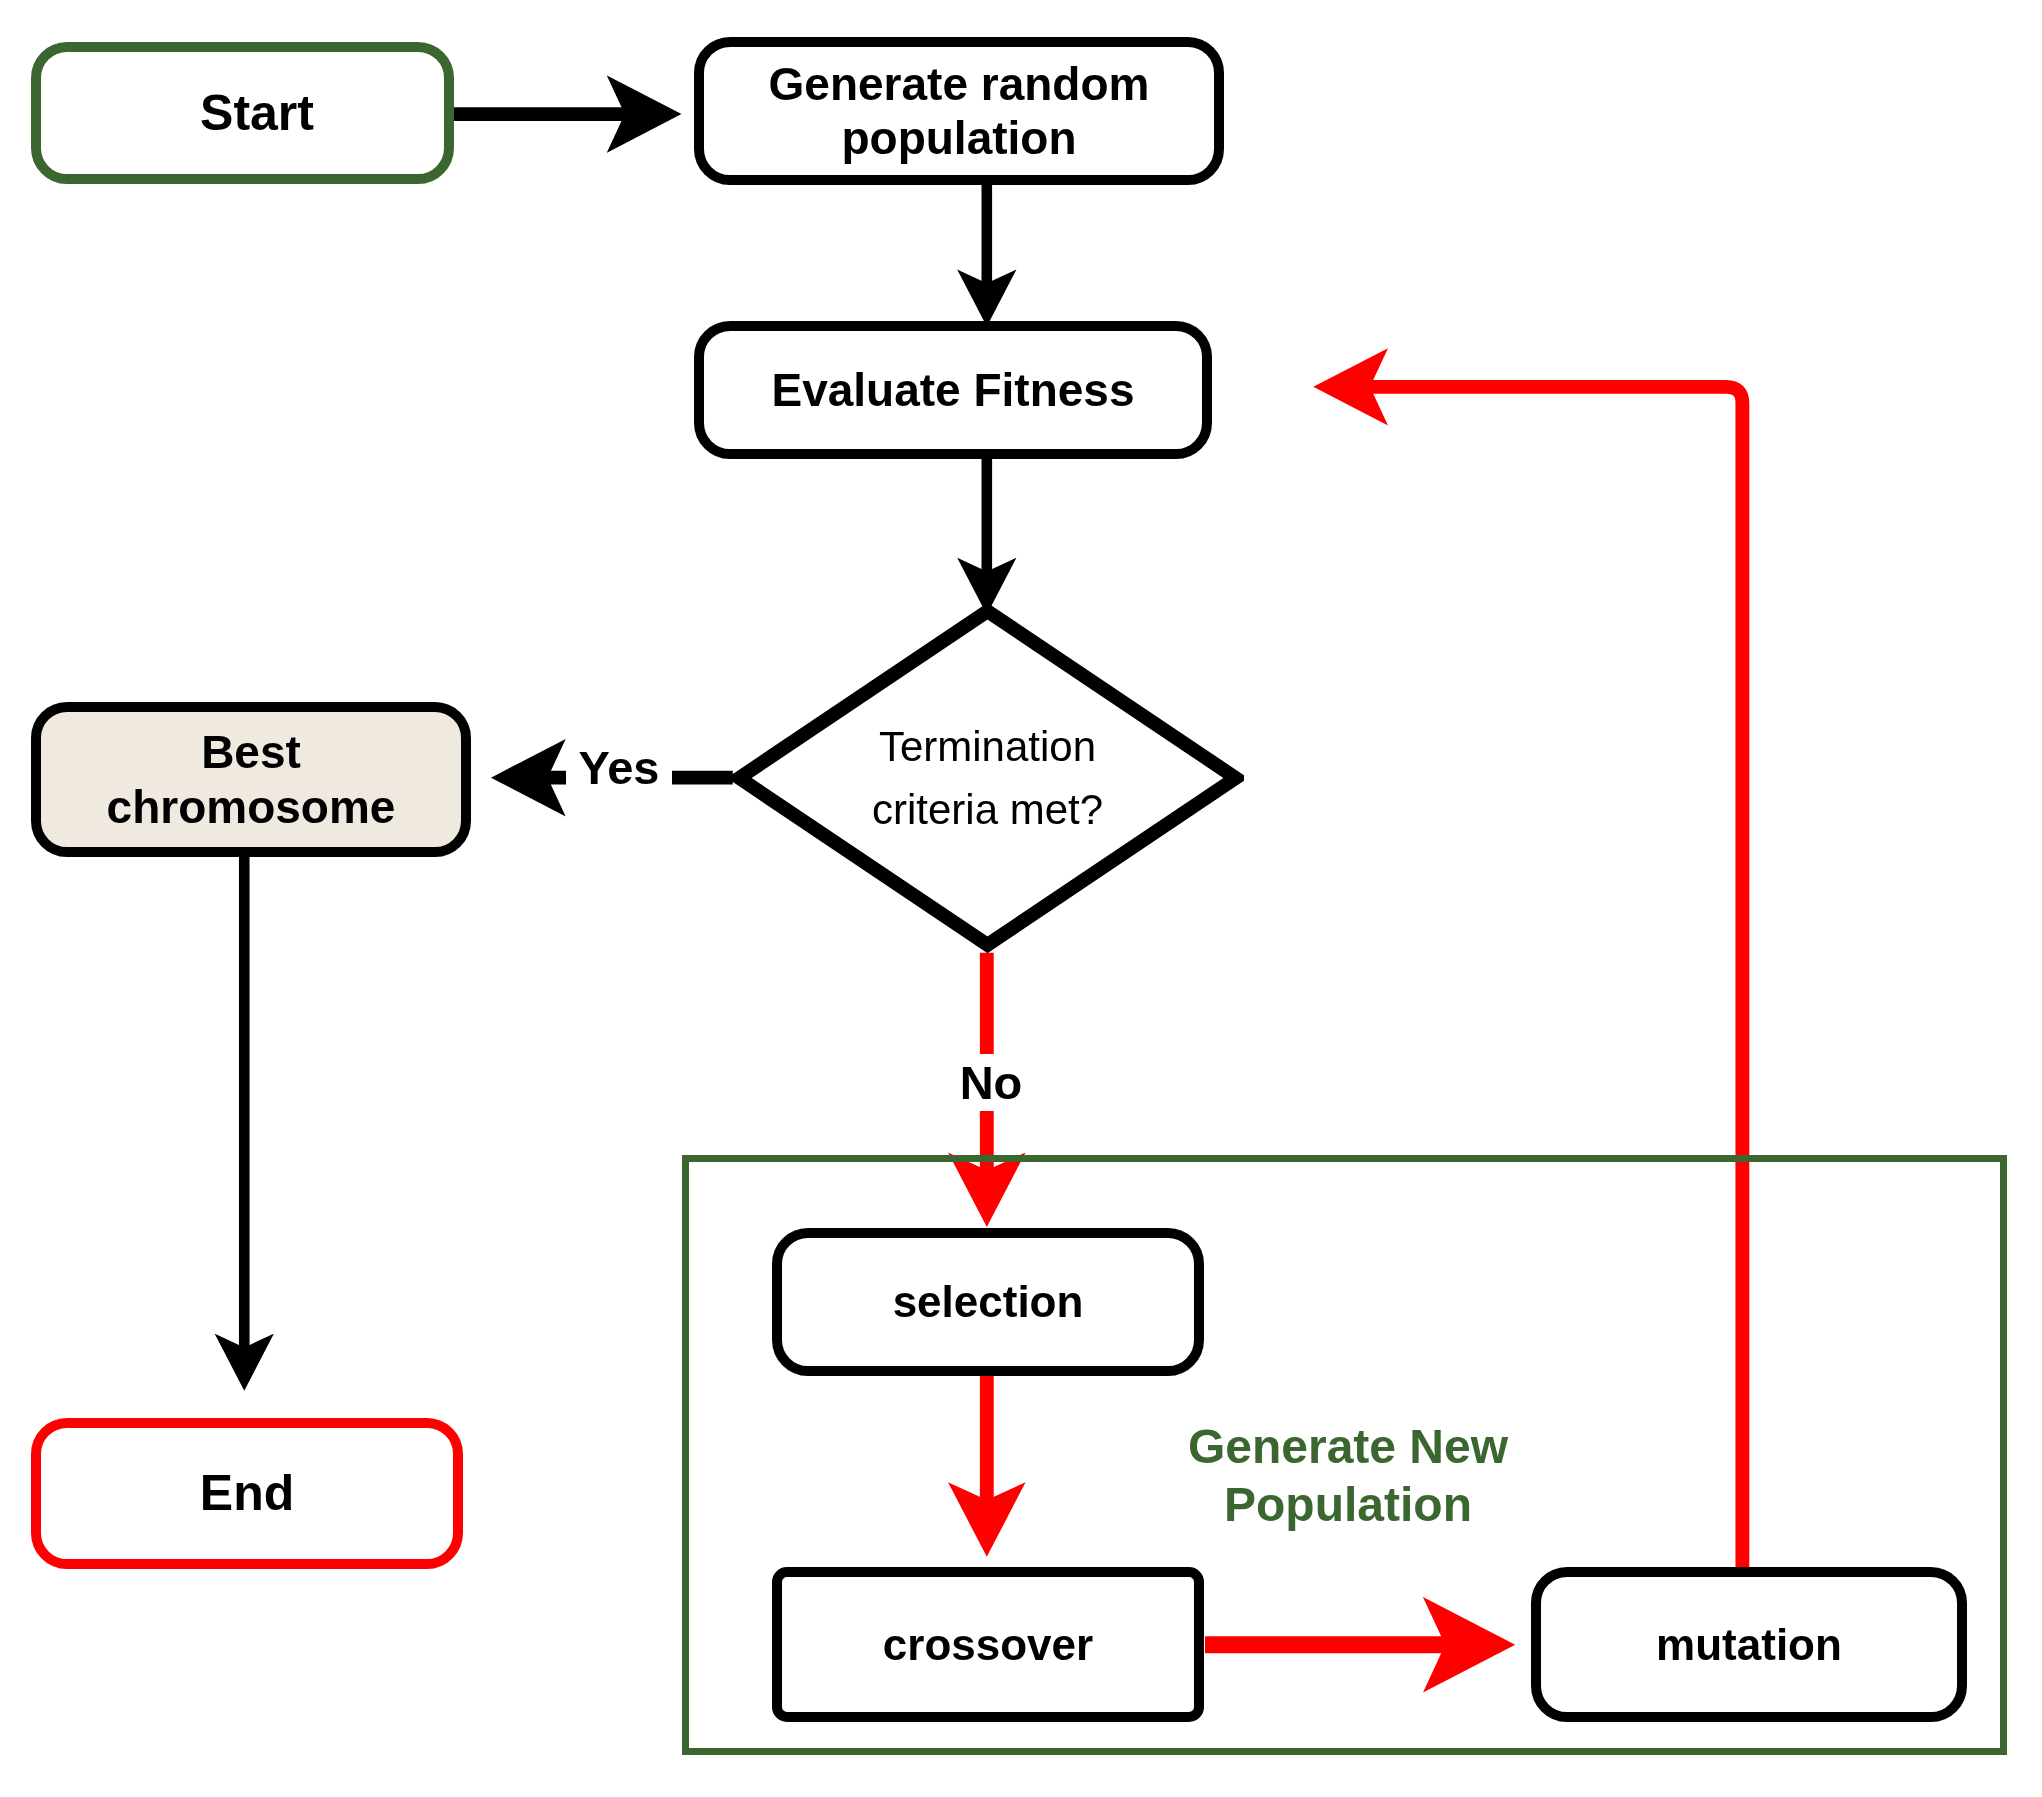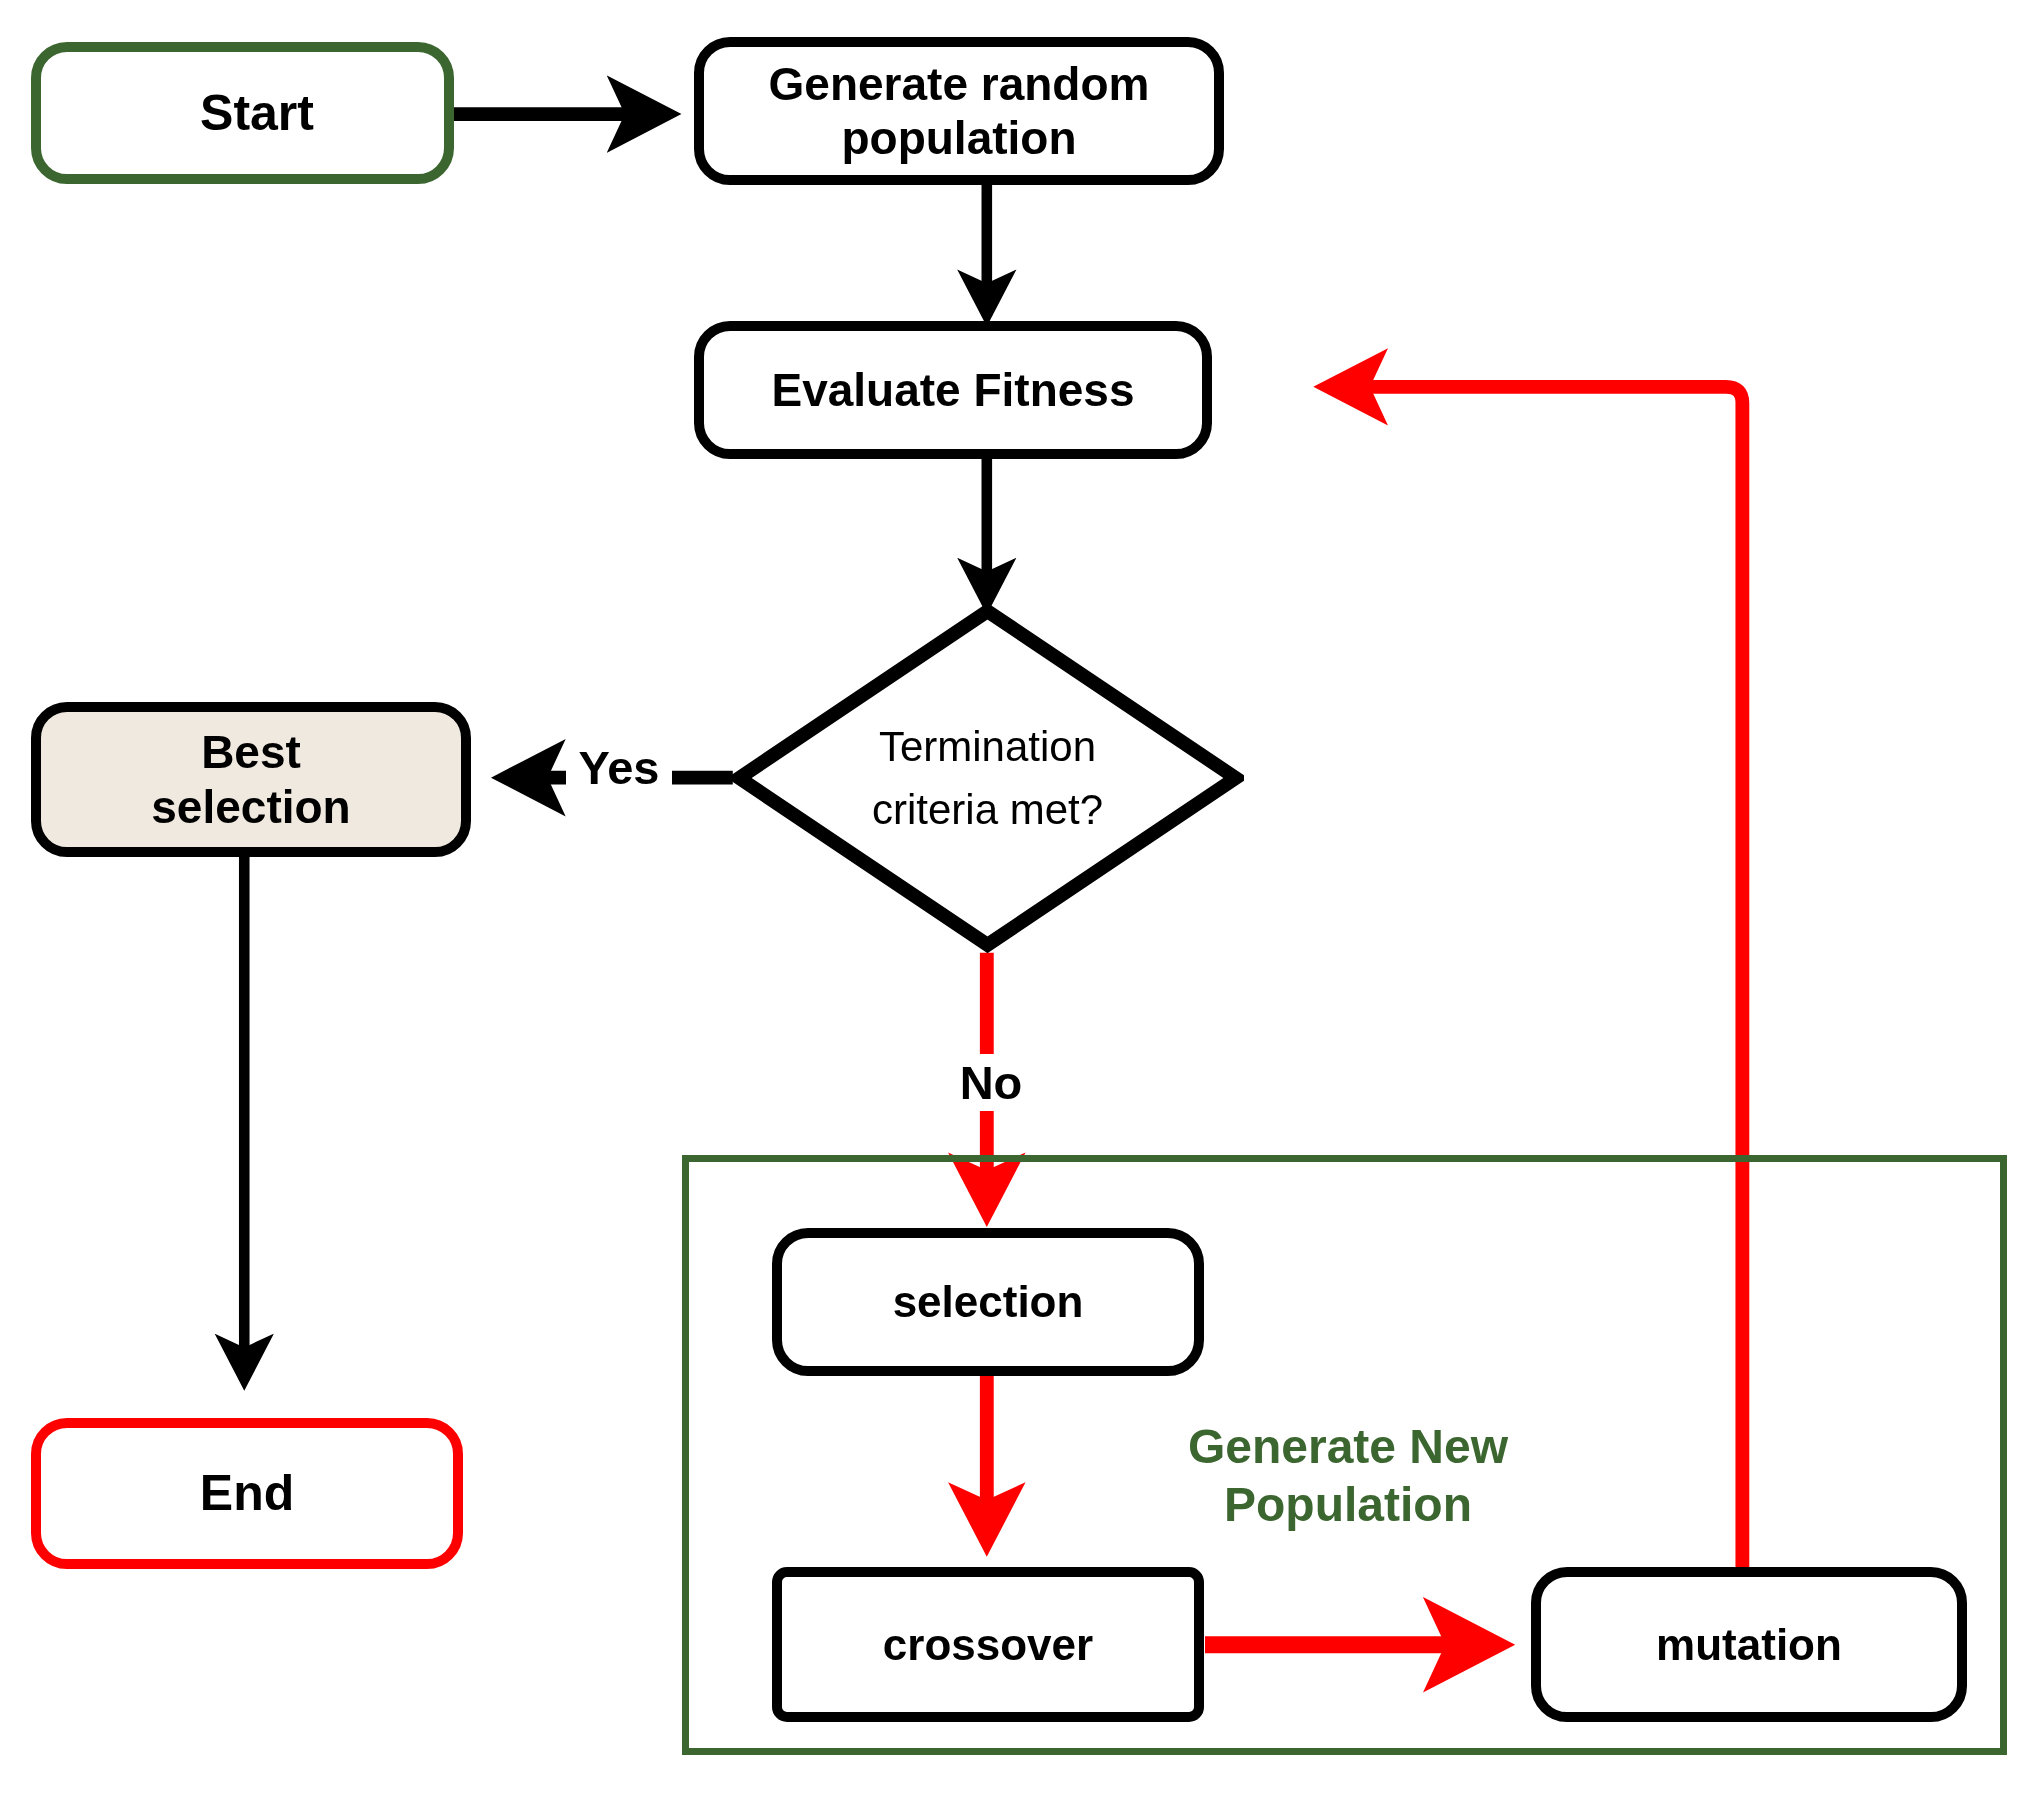--- a/index.html
+++ b/index.html
@@ -140,21 +140,21 @@
       <polygon points="315,10 620,215 315,420 10,215" fill="#ffffff" stroke="#000000" stroke-width="17"></polygon>
     </svg>
     <div class="nlines" style="position:absolute; left:0; top:0; width:513px; height:350px; display:flex;
                 align-items:center; justify-content:center; text-align:center;
                 font-size:42px; line-height:1.5; color:#000000; font-weight:normal;">Termination
 criteria met?</div>
   </div>
 
   <div class="node node-black nlines" style="left:31px; top:702px; width:440px; height:155px; font-size:46px; background:#f0e9df;">
     <span>Best
-selection</span>
+chromosome</span>
   </div>
 
   <div class="node node-red" style="left:31px; top:1418px; width:432px; height:151px; font-size:50px;">
     <span>End</span>
   </div>
 
   <div class="node node-black" style="left:772px; top:1228px; width:432px; height:148px; font-size:44px;">
     <span>selection</span>
   </div>
 

